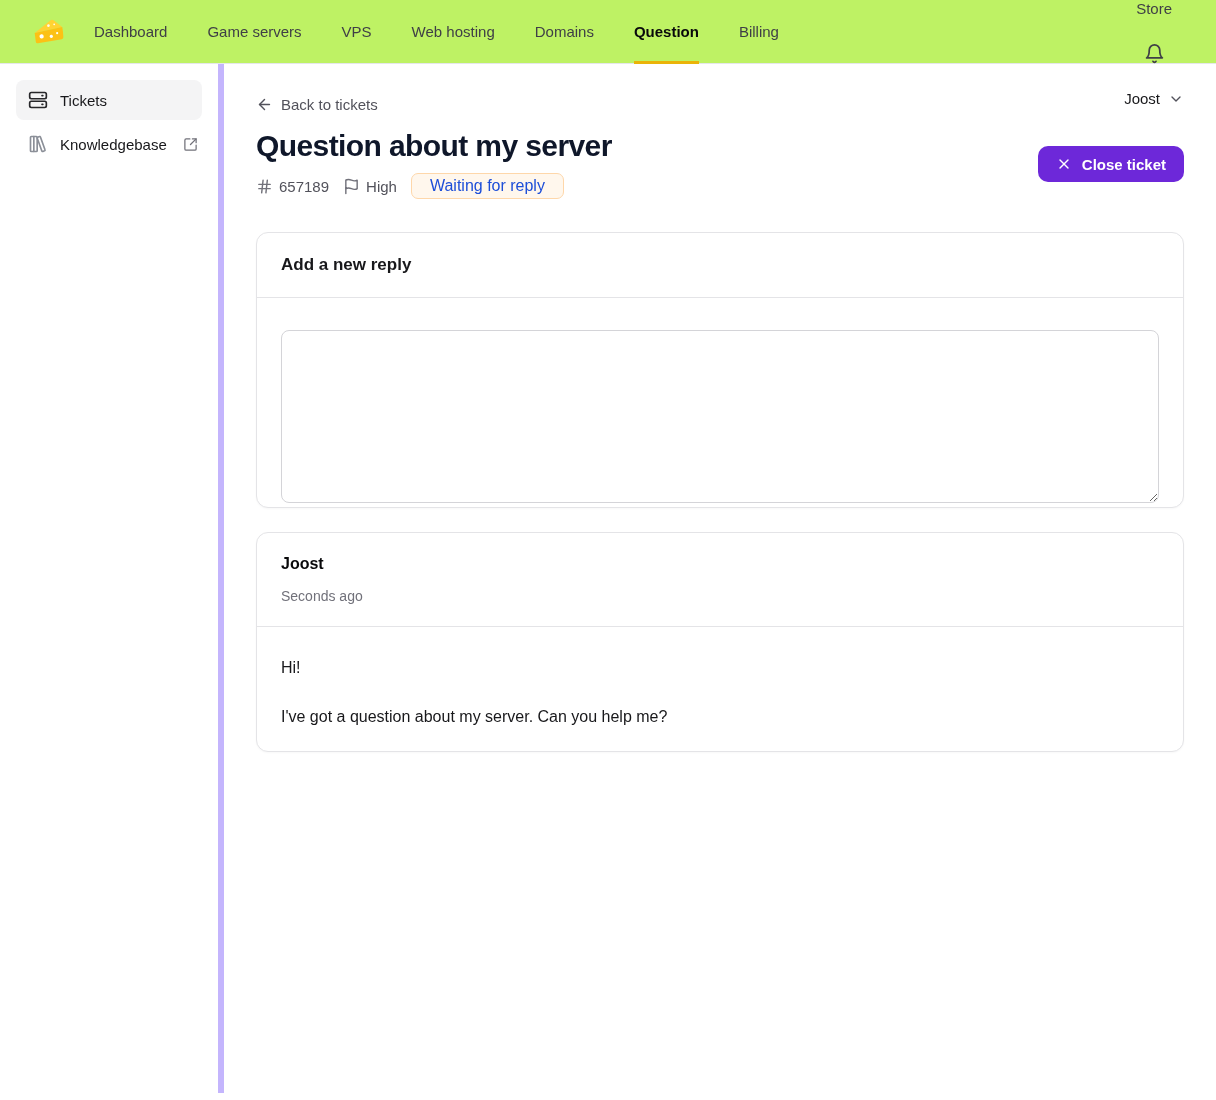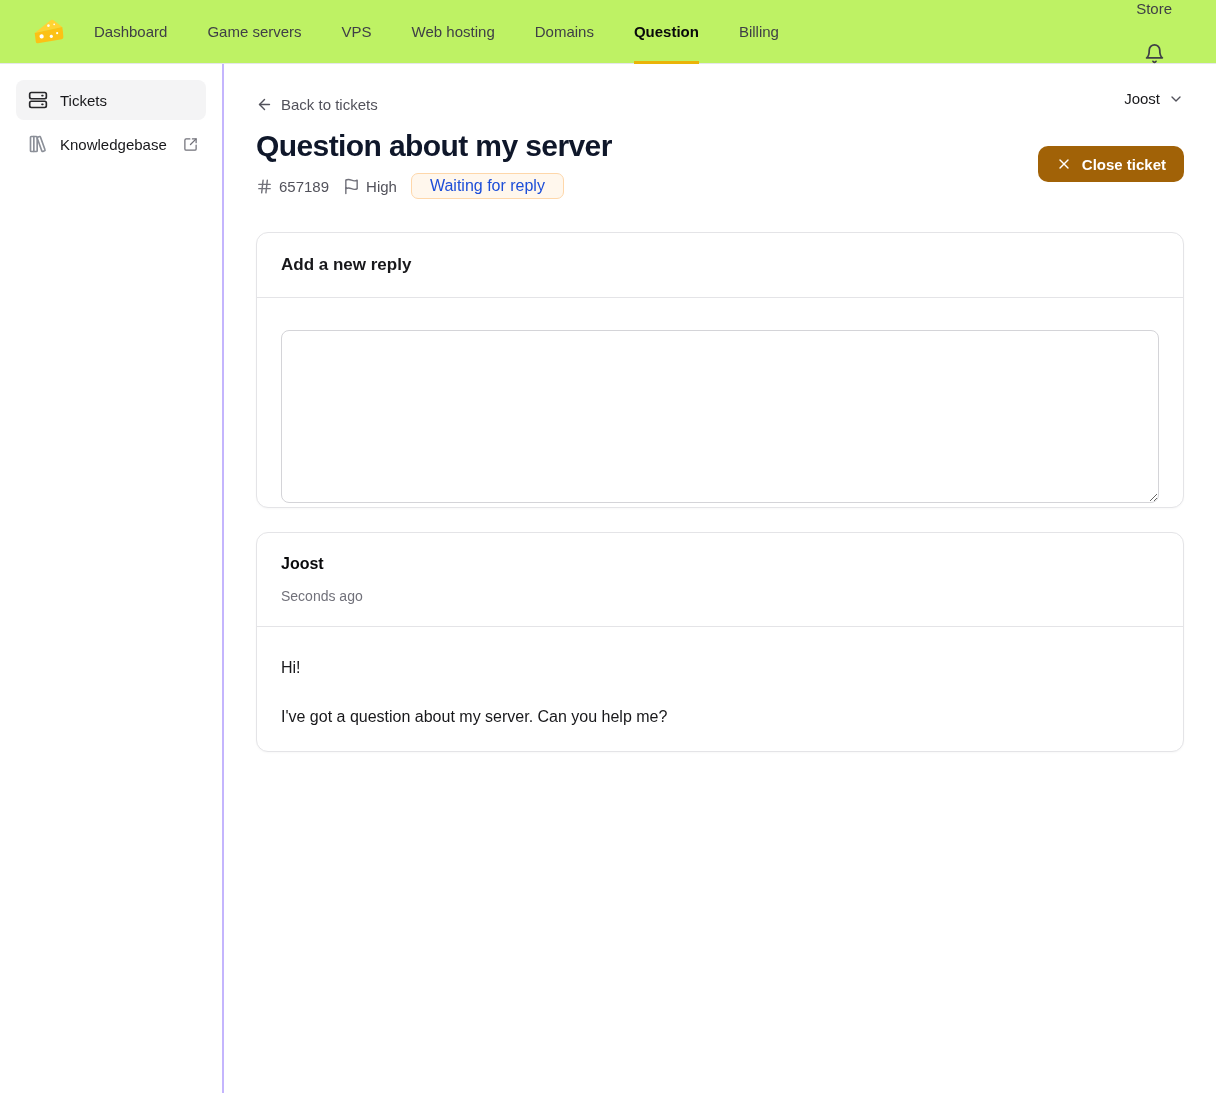--- a/index.html
+++ b/index.html
@@ -38,21 +38,21 @@
     display:flex; align-items:center; gap:8px;
     background:none; border:none; padding:0; cursor:pointer;
     font-size:15px; color:#18181b; font-family:inherit;
   }
   .user-menu .chev { color:#52525b; }
 
   
   .layout { display:flex; min-height:1029px; }
   .sidebar {
     width:224px; flex:0 0 224px;
-    border-right:2px solid #c4b5fd;
+    border-right:6px solid #c4b5fd;
     padding:16px;
   }
   .side-item {
     display:flex; align-items:center; gap:12px;
     padding:10px 12px; border-radius:8px;
     font-size:15px; color:#18181b; text-decoration:none; cursor:pointer;
     margin-bottom:4px;
   }
   .side-item.active { background:#f4f4f5; }
   .side-item .item-icon { color:#27272a; }
@@ -80,21 +80,21 @@
   }
   .meta-item { display:inline-flex; align-items:center; gap:6px; }
   .meta-item .m-icon { color:#71717a; }
   .status-badge {
     font-size:16px; font-weight:500; color:#1d4ed8;
     background:#fff7ed; border:1px solid #fed7aa;
     padding:3px 18px; border-radius:7px;
   }
   .btn-dark {
     display:inline-flex; align-items:center; gap:10px;
-    background:#a16207; color:#fff; border:none; cursor:pointer;
+    background:#6d28d9; color:#fff; border:none; cursor:pointer;
     height:36px; padding:0 18px; border-radius:10px;
     font-size:15px; font-weight:600; font-family:inherit;
   }
 
   
   .card {
     border:1px solid #e4e4e7; border-radius:12px; background:#fff;
     box-shadow:0 1px 2px rgba(0,0,0,0.03);
   }
   .card.reply-card { margin-top:33px; }

